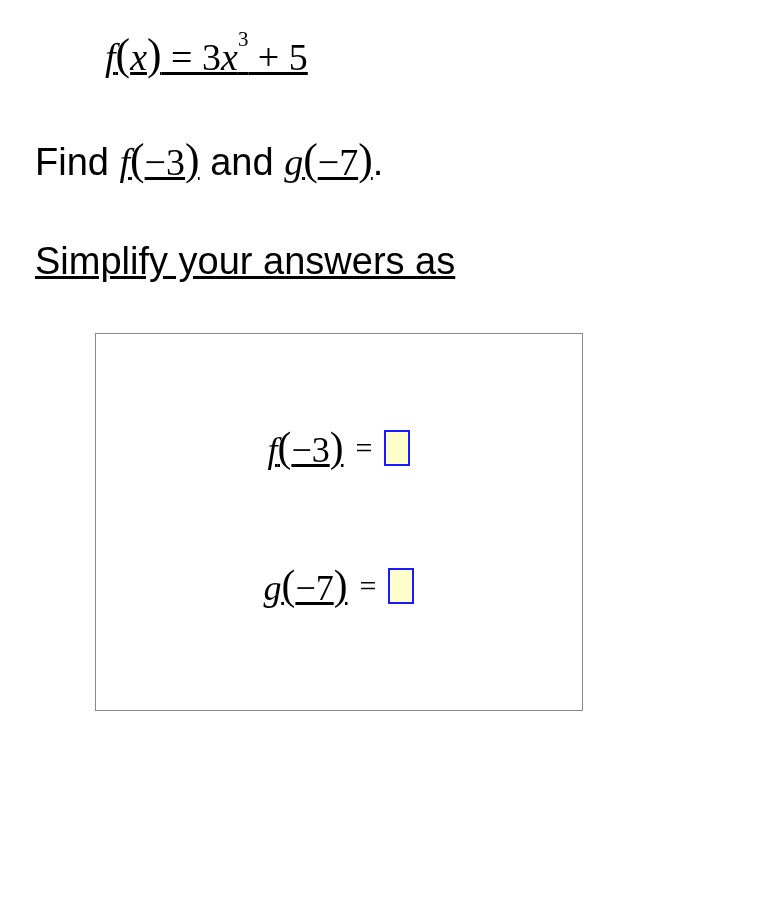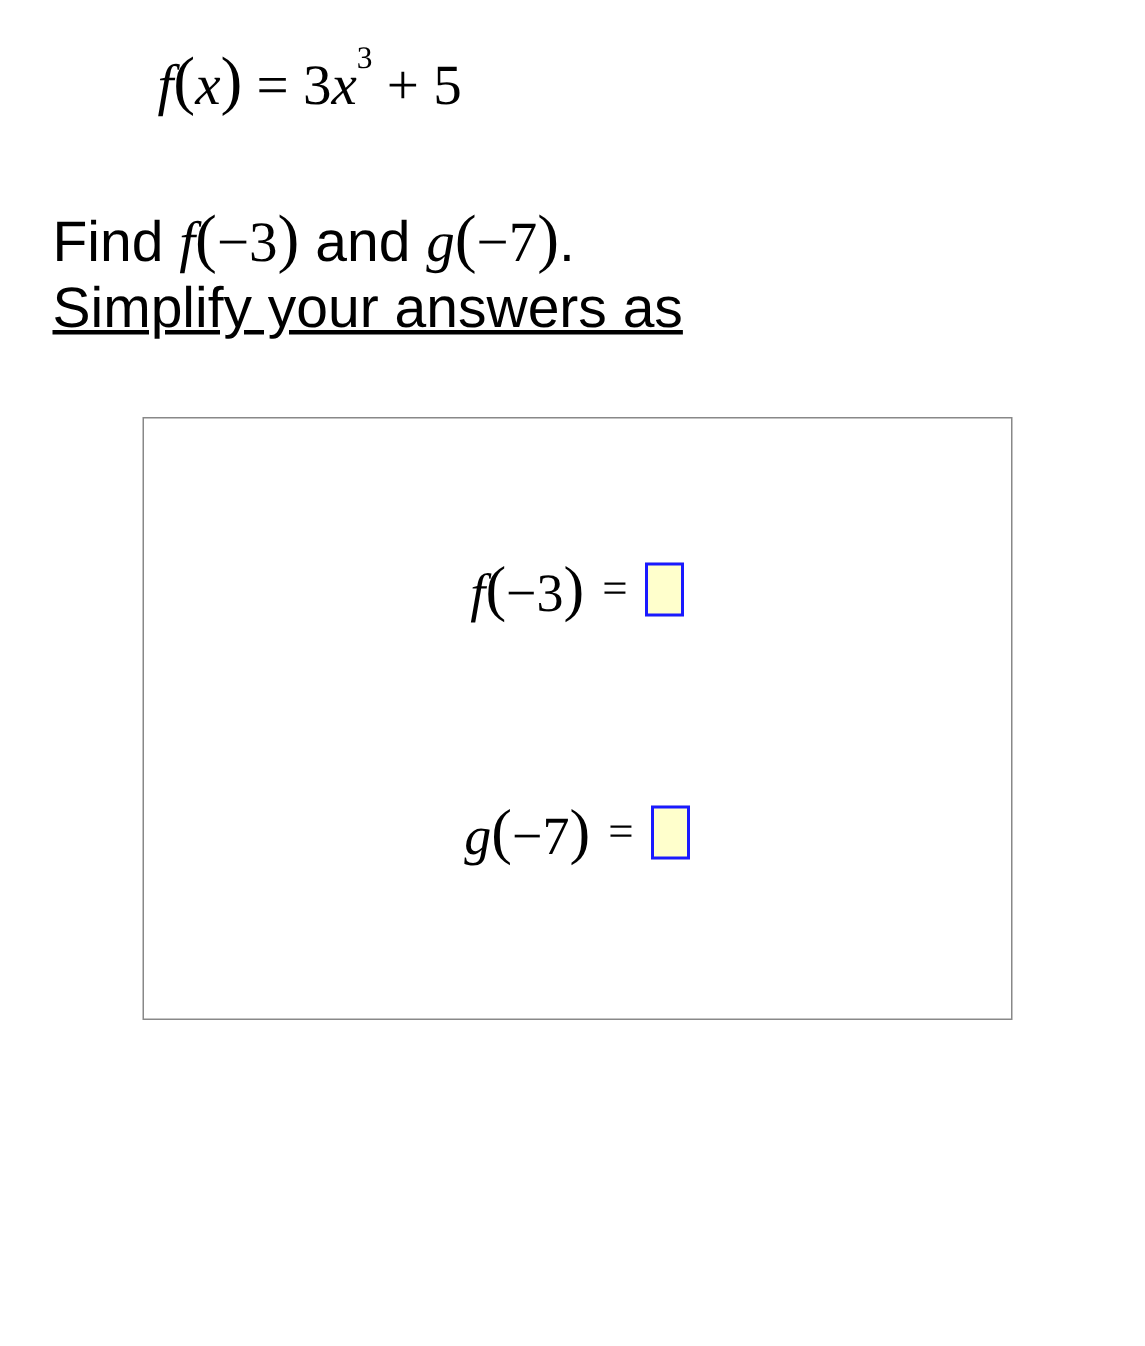--- a/index.html
+++ b/index.html
@@ -20,44 +20,46 @@
       display: flex;
       gap: 95px;
       margin-bottom: 55px;
       padding-left: 70px;
     }
     .math {
       font-family: 'Times New Roman', Times, serif;
       font-style: italic;
       font-size: 38px;
       white-space: nowrap;
+      text-decoration: underline;
     }
     .math .upright {
       font-style: normal;
     }
     .math sup {
       font-size: 0.55em;
       position: relative;
       top: -0.5em;
     }
     .prompt-line {
       font-size: 38px;
+      margin-bottom: 55px;
     }
     .prompt-line .math {
       font-size: 38px;
       vertical-align: baseline;
     }
     .simplify-line {
       font-size: 38px;
       margin-bottom: 50px;
       text-decoration: underline;
     }
     .answer-box {
       border: 1px solid #888888;
-      width: 580px;
+      width: 488px;
       margin-left: 60px;
       padding: 50px 0 60px 0;
     }
     .answer-row {
       display: flex;
       align-items: center;
       justify-content: center;
       gap: 12px;
       margin: 40px 0;
     }
@@ -98,18 +100,18 @@
 </div>
 
 <div class="simplify-line">Simplify your answers as </div>
 
 <div class="answer-box">
   <div class="answer-row">
     <span class="math"><span>f</span><span class="paren">(</span><span class="upright">−3</span><span class="paren">)</span></span>
     <span class="eq-sign">=</span>
     <span class="input-box"></span>
   </div>
-  <div class="answer-row" style="margin-top:114px;justify-content:center;">
+  <div class="answer-row" style="margin-top:90px;justify-content:center;">
     <span class="math"><span>g</span><span class="paren">(</span><span class="upright">−7</span><span class="paren">)</span></span>
     <span class="eq-sign">=</span>
     <span class="input-box"></span>
   </div>
 </div>
 
 </body></html>

